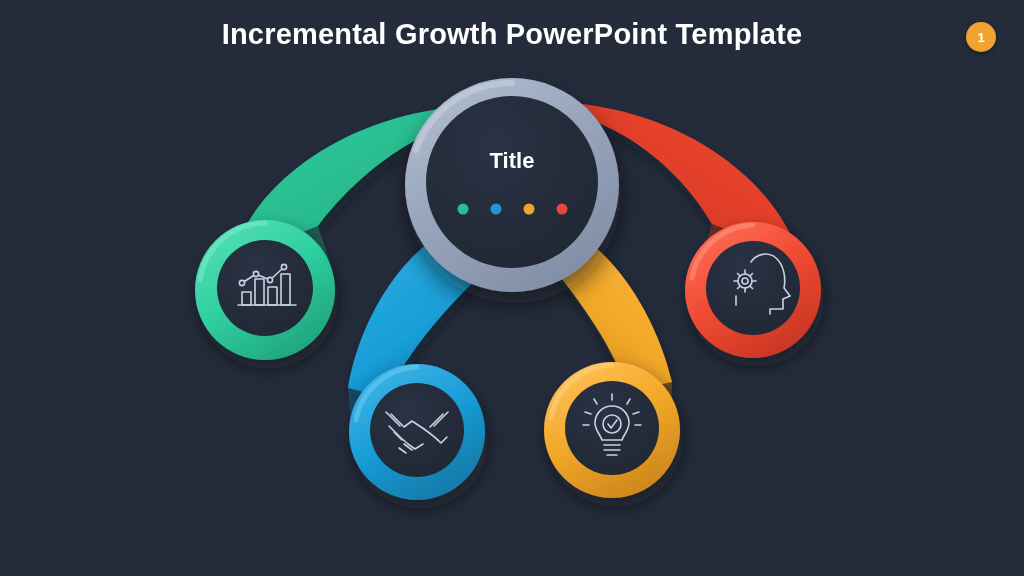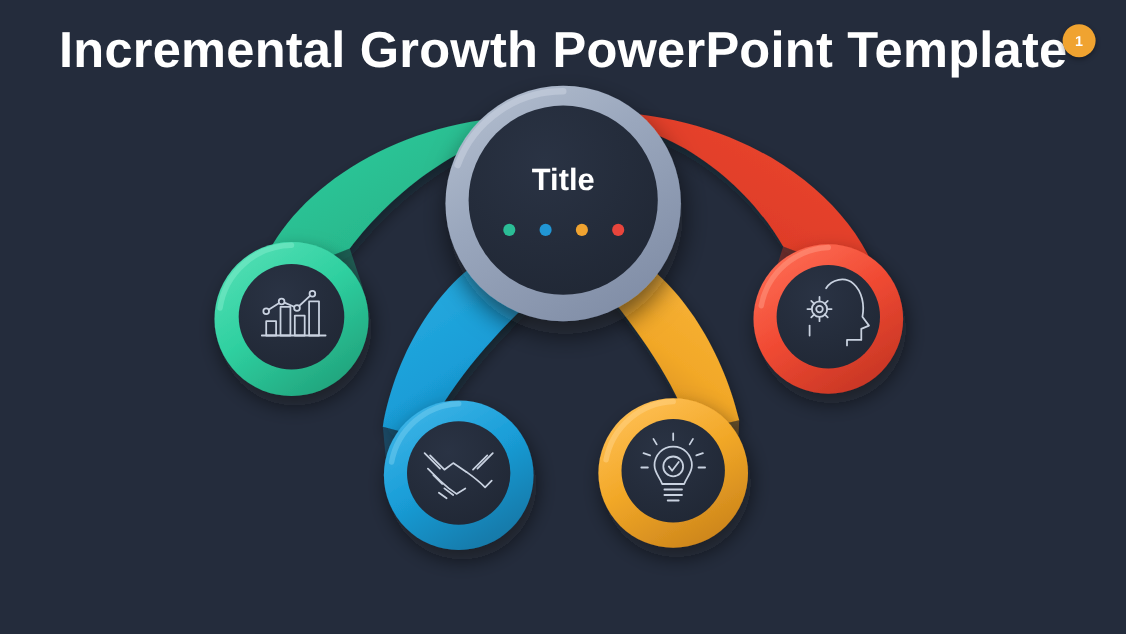--- a/index.html
+++ b/index.html
@@ -19,21 +19,21 @@
     height: 576px;
     background: #242c3c;
   }
   #slide-title {
     position: absolute;
     left: 0;
     top: 18px;
     width: 1024px;
     text-align: center;
     color: #ffffff;
-    font-size: 46px;
+    font-size: 29px;
     font-weight: bold;
     letter-spacing: 0.2px;
     white-space: nowrap;
   }
   #page-badge {
     position: absolute;
     left: 966px;
     top: 22px;
     width: 30px;
     height: 30px;
@@ -54,21 +54,21 @@
     width: 1024px;
     height: 576px;
   }
   .center-text {
     position: absolute;
     left: 412px;
     top: 148px;
     width: 200px;
     text-align: center;
     color: #ffffff;
-    font-size: 28px;
+    font-size: 22px;
     font-weight: bold;
     pointer-events: none;
   }
 </style>
 </head>
 <body>
 
 <div id="slide">
 
   <div id="slide-title">Incremental Growth PowerPoint Template</div>

